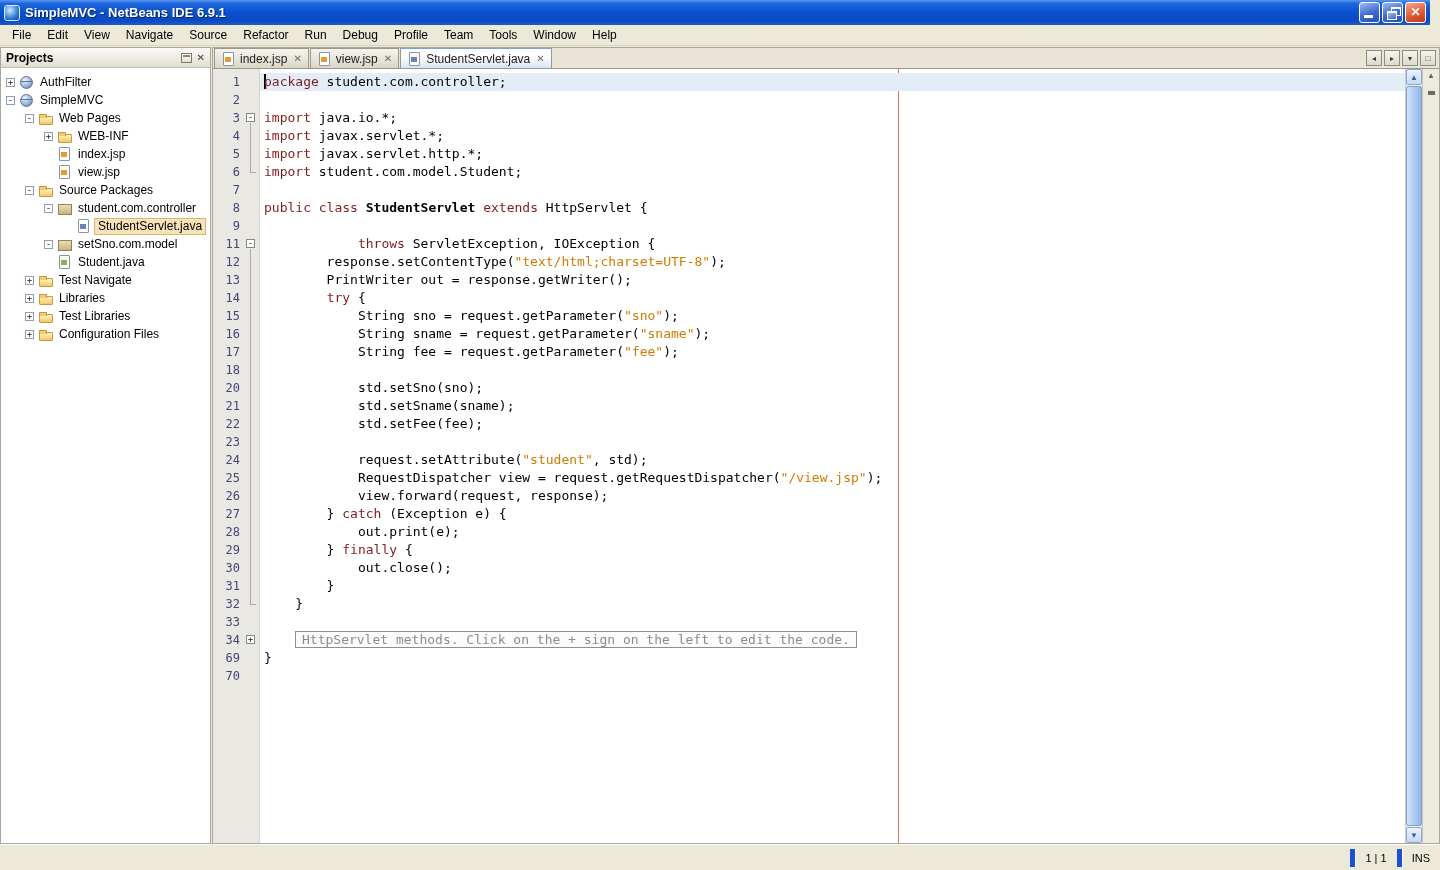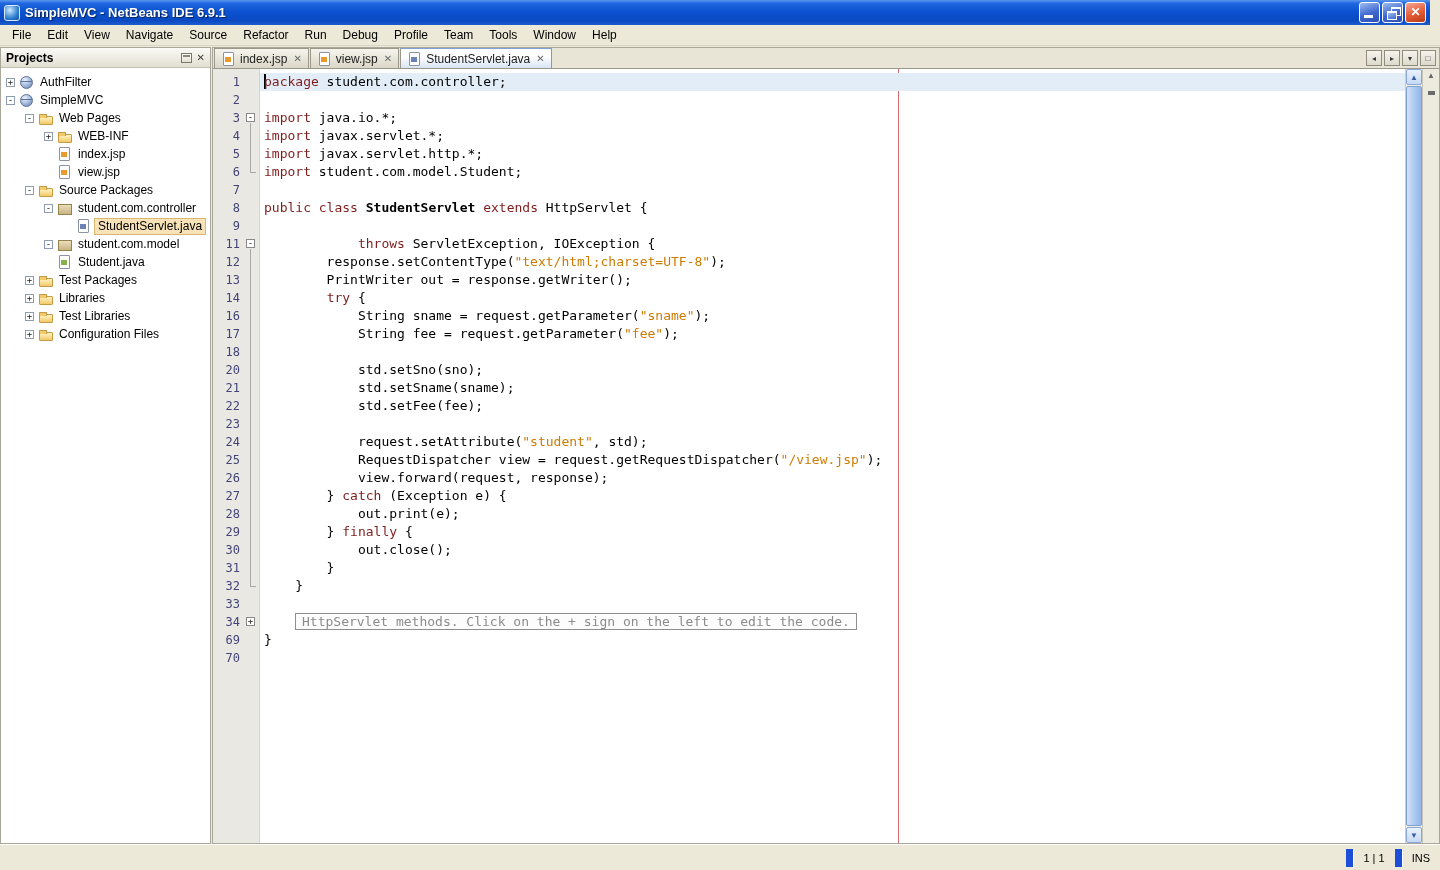--- a/index.html
+++ b/index.html
@@ -106,21 +106,21 @@
   .sb-thumb{position:absolute;left:0;top:17px;width:16px;bottom:17px;border:1px solid #7FA0D4;border-radius:2px;
     background:linear-gradient(90deg,#D3E2F8,#AECBF0 50%,#93B7E9)}
   .error-stripe{position:absolute;right:0;top:21px;width:17px;bottom:0;background:#EDEBDD;border-left:1px solid #C8C6B8}
   .stripe-arrow{position:absolute;left:4px;top:2px;font-size:8px;color:#666}
   .stripe-mark{position:absolute;left:5px;top:22px;width:7px;height:4px;background:#6B6B6B}
 
   
   .statusbar{position:absolute;left:0;bottom:0;right:0;height:26px;background:#ECE9D8;border-top:1px solid #FFF;
     display:flex;align-items:center;font-size:11px;color:#000}
   .sb-msg{flex:1;height:18px;margin-left:4px}
-  .sb-cell{height:18px;display:flex;align-items:center;padding:0 10px;border-left:7px solid #1d4ed8;
+  .sb-cell{height:18px;display:flex;align-items:center;padding:0 10px;border-left:5px solid #1d4ed8;
     box-shadow:inset 1px 0 0 #FFF;white-space:nowrap}
 </style>
 </head>
 <body>
 
 <div id="root">
 
   <div class="titlebar">
     <div class="app-icon"></div>
     <div class="title-text">SimpleMVC - NetBeans IDE 6.9.1</div>
@@ -195,31 +195,31 @@
           <span class="tree-label">student.com.controller</span>
         </div>
         <div class="tree-row" style="padding-left: 62px;">
           <span class="expander hidden"></span>
           <span class="icon icon-servlet"></span>
           <span class="tree-label selected">StudentServlet.java</span>
         </div>
         <div class="tree-row" style="padding-left: 43px;">
           <span class="expander">-</span>
           <span class="icon icon-package"></span>
-          <span class="tree-label">student.com.model</span>
+          <span class="tree-label">setSno.com.model</span>
         </div>
         <div class="tree-row" style="padding-left: 43px;">
           <span class="expander hidden"></span>
           <span class="icon icon-class"></span>
           <span class="tree-label">Student.java</span>
         </div>
         <div class="tree-row" style="padding-left: 24px;">
           <span class="expander">+</span>
           <span class="icon icon-folder-test"></span>
-          <span class="tree-label">Test Packages</span>
+          <span class="tree-label">Test Navigate</span>
         </div>
         <div class="tree-row" style="padding-left: 24px;">
           <span class="expander">+</span>
           <span class="icon icon-folder-lib"></span>
           <span class="tree-label">Libraries</span>
         </div>
         <div class="tree-row" style="padding-left: 24px;">
           <span class="expander">+</span>
           <span class="icon icon-folder-lib"></span>
           <span class="tree-label">Test Libraries</span>
@@ -322,20 +322,25 @@
           </div>
           <div class="code-row">
             <span class="ln">13</span>
             <span class="fold-cell fold-mid"></span>
             <span class="code-text"><span class="tk-p">        PrintWriter out = response.getWriter();</span></span>
           </div>
           <div class="code-row">
             <span class="ln">14</span>
             <span class="fold-cell fold-mid"></span>
             <span class="code-text"><span class="tk-p">        </span><span class="tk-k">try</span><span class="tk-p"> {</span></span>
+          </div>
+          <div class="code-row">
+            <span class="ln">15</span>
+            <span class="fold-cell fold-mid"></span>
+            <span class="code-text"><span class="tk-p">            String sno = request.getParameter(</span><span class="tk-s">"sno"</span><span class="tk-p">);</span></span>
           </div>
           <div class="code-row">
             <span class="ln">16</span>
             <span class="fold-cell fold-mid"></span>
             <span class="code-text"><span class="tk-p">            String sname = request.getParameter(</span><span class="tk-s">"sname"</span><span class="tk-p">);</span></span>
           </div>
           <div class="code-row">
             <span class="ln">17</span>
             <span class="fold-cell fold-mid"></span>
             <span class="code-text"><span class="tk-p">            String fee = request.getParameter(</span><span class="tk-s">"fee"</span><span class="tk-p">);</span></span>

